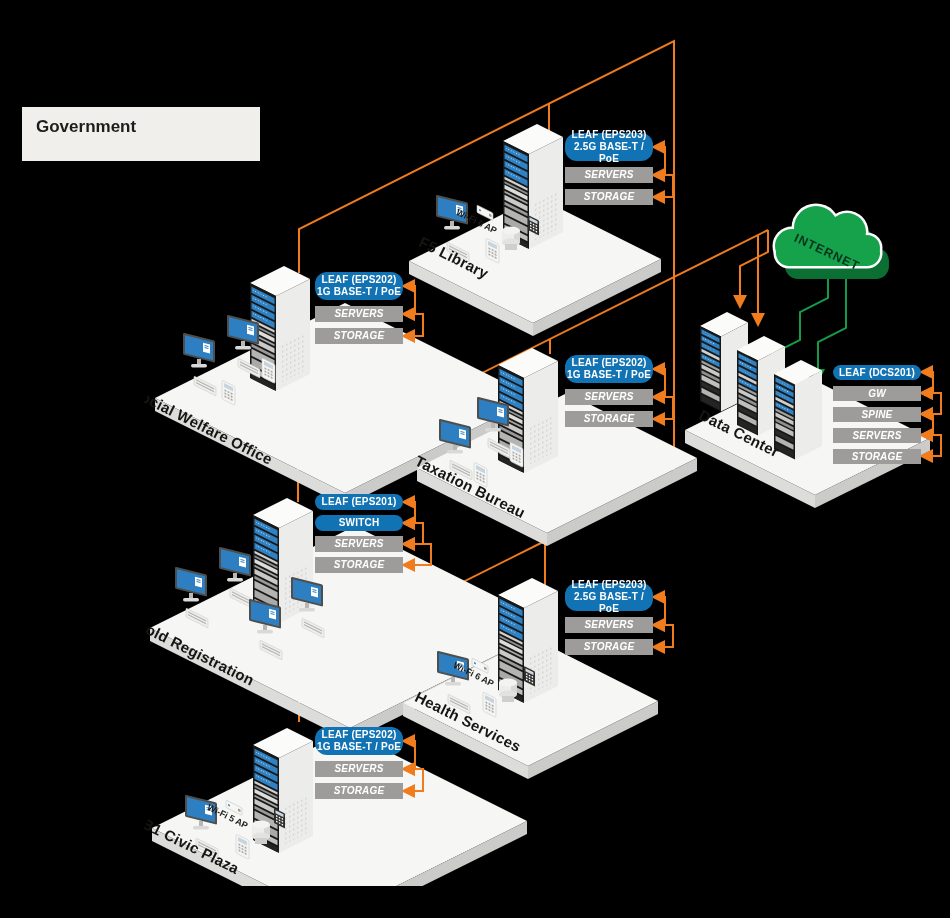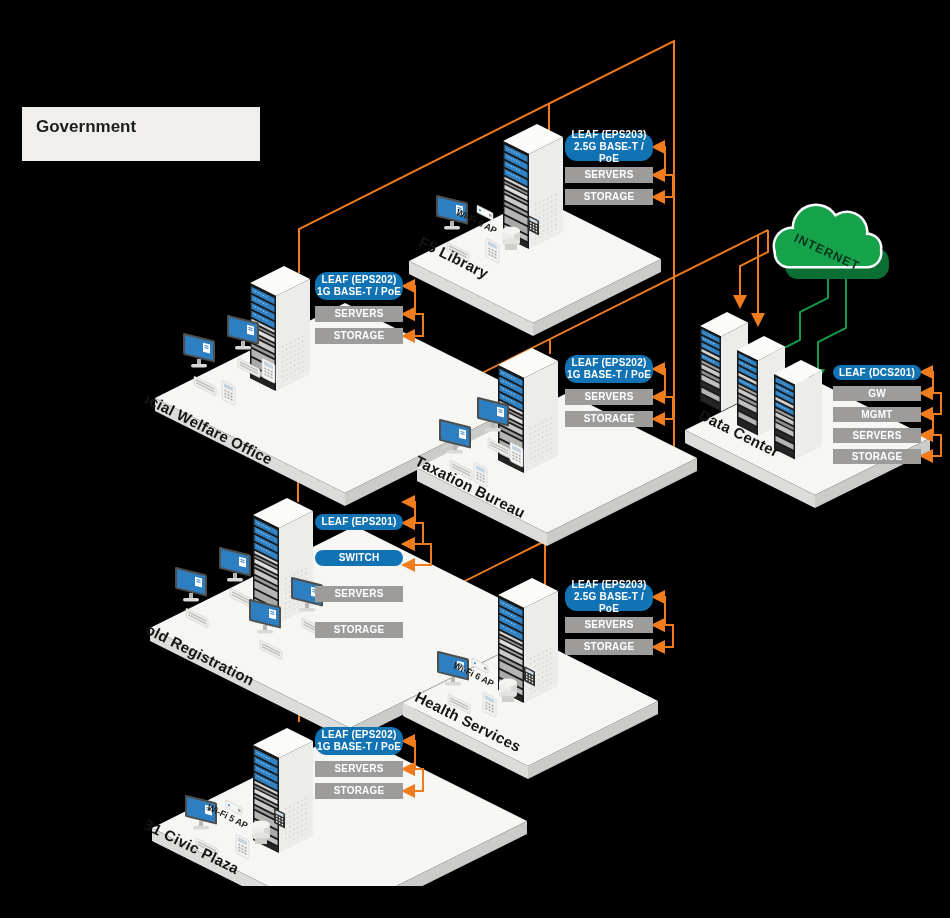--- a/index.html
+++ b/index.html
@@ -15,25 +15,25 @@
   .cloud-main{fill:var(--cloud_green);}
   .overlay{position:absolute;z-index:2;}
   .gov-box{left:22px;top:107px;width:238px;height:54px;background:#f0efec;box-sizing:border-box;
            padding:10px 14px;}
   .gov-box .t{font-size:17px;font-weight:bold;color:#1d1d1b;}
   .lbl-stack{width:88px;}
   .row{box-sizing:border-box;color:#fff;font-weight:bold;text-align:center;line-height:1.2;
        display:flex;flex-direction:column;justify-content:center;margin-bottom:6px;
        letter-spacing:.2px;}
   .row.blue{background:var(--label_blue);border-radius:12px;}
-  .row.gray{background:var(--label_gray);}
+  .row.gray{background:var(--label_gray);font-style:italic;}
   .row.h2{height:28px;font-size:10px;}
   .row.h1{height:16px;font-size:10px;}
   .row.hd{height:15px;font-size:10px;}
-  .hr-stack .row{margin-bottom:5px;margin-top:20px;}
+  .hr-stack .row{margin-bottom:5px;}
   .site-name{transform:rotate(26.5deg);transform-origin:left top;white-space:nowrap;
              overflow:hidden;}
   .site-name .t{font-size:15px;font-weight:bold;color:#151513;display:inline-block;
                 letter-spacing:.3px;white-space:nowrap;}
   .wifi-lbl{transform:rotate(26.5deg);transform-origin:left top;font-size:9px;font-weight:bold;
             color:#1c1c1a;white-space:nowrap;}
   .inet-lbl{transform:rotate(25deg);transform-origin:left top;font-size:12.5px;font-weight:bold;
             color:#07361c;letter-spacing:1px;}
 </style>
 </head>
@@ -442,21 +442,21 @@
 </div>
 
 <div class="overlay lbl-stack" style="left:833px;top:365px">
   <div class="row blue hd">
         <span>LEAF (DCS201)</span>
       </div>
   <div class="row gray hd">
         <span>GW</span>
       </div>
   <div class="row gray hd">
-        <span>MGMT</span>
+        <span>SPINE</span>
       </div>
   <div class="row gray hd">
         <span>SERVERS</span>
       </div>
   <div class="row gray hd">
         <span>STORAGE</span>
       </div>
 </div>
 <div class="overlay site-name" style="left:704px;top:406px;width:130px">
   <span class="t">Data Center</span>

